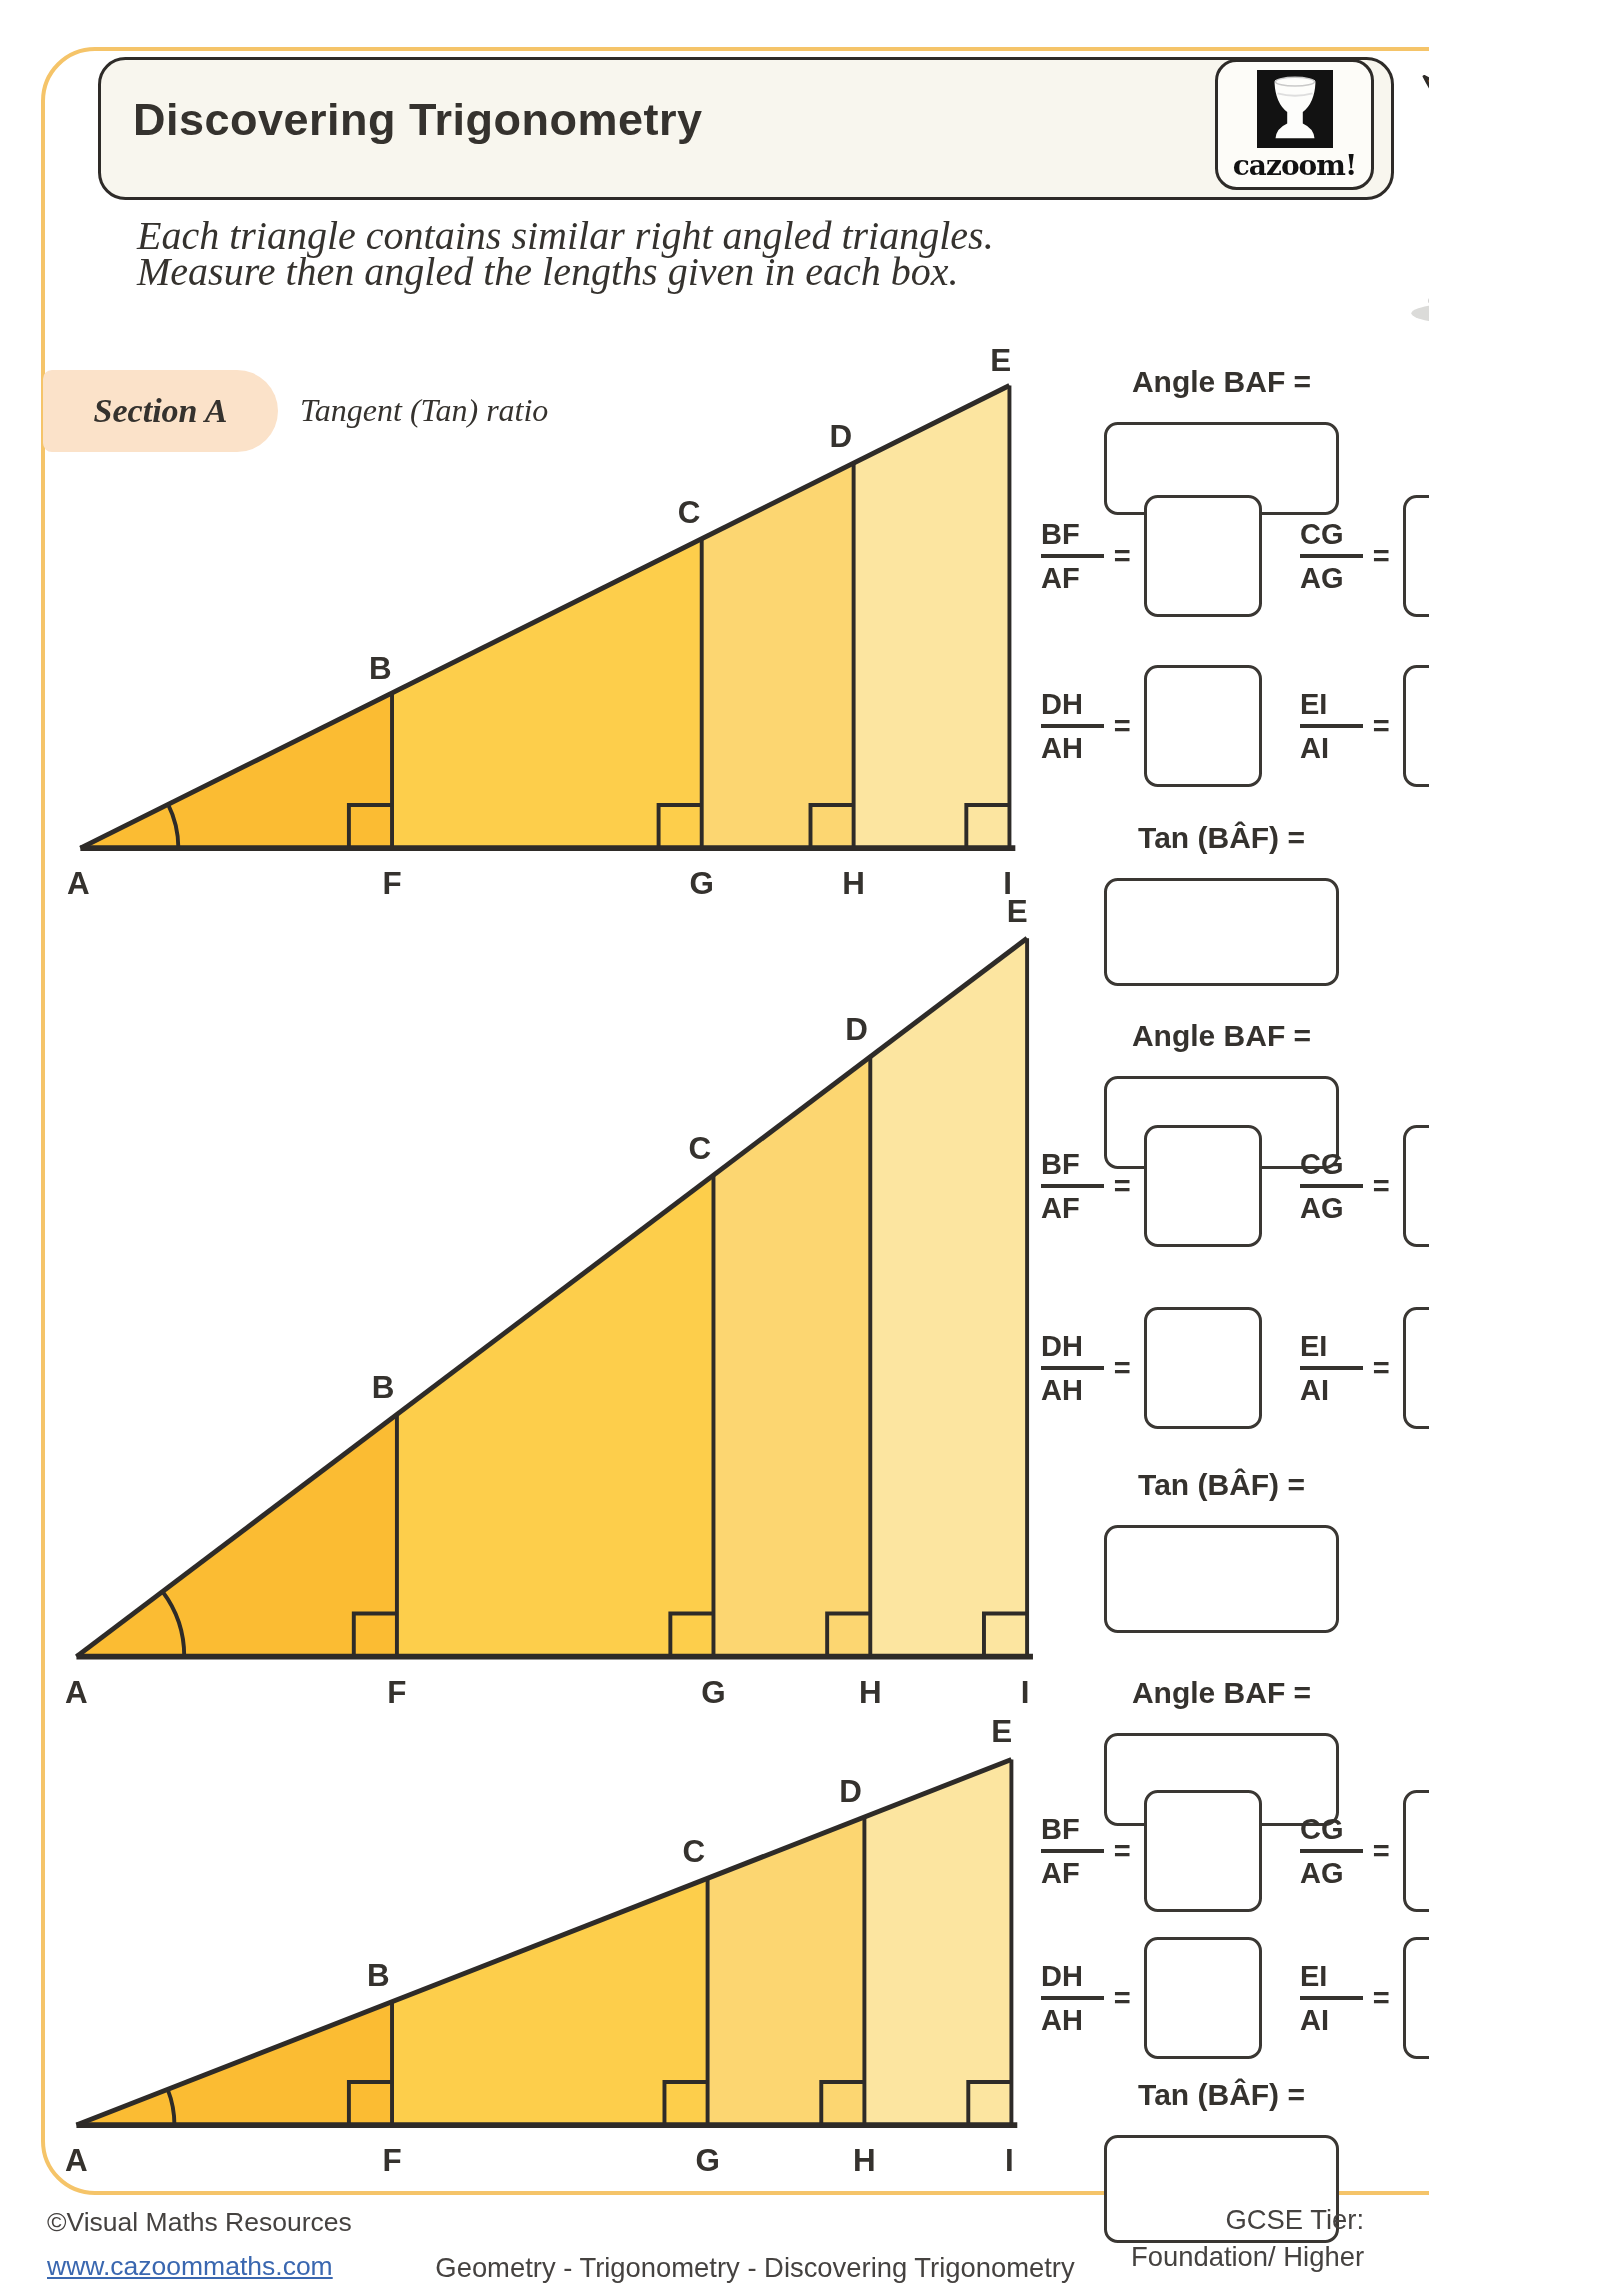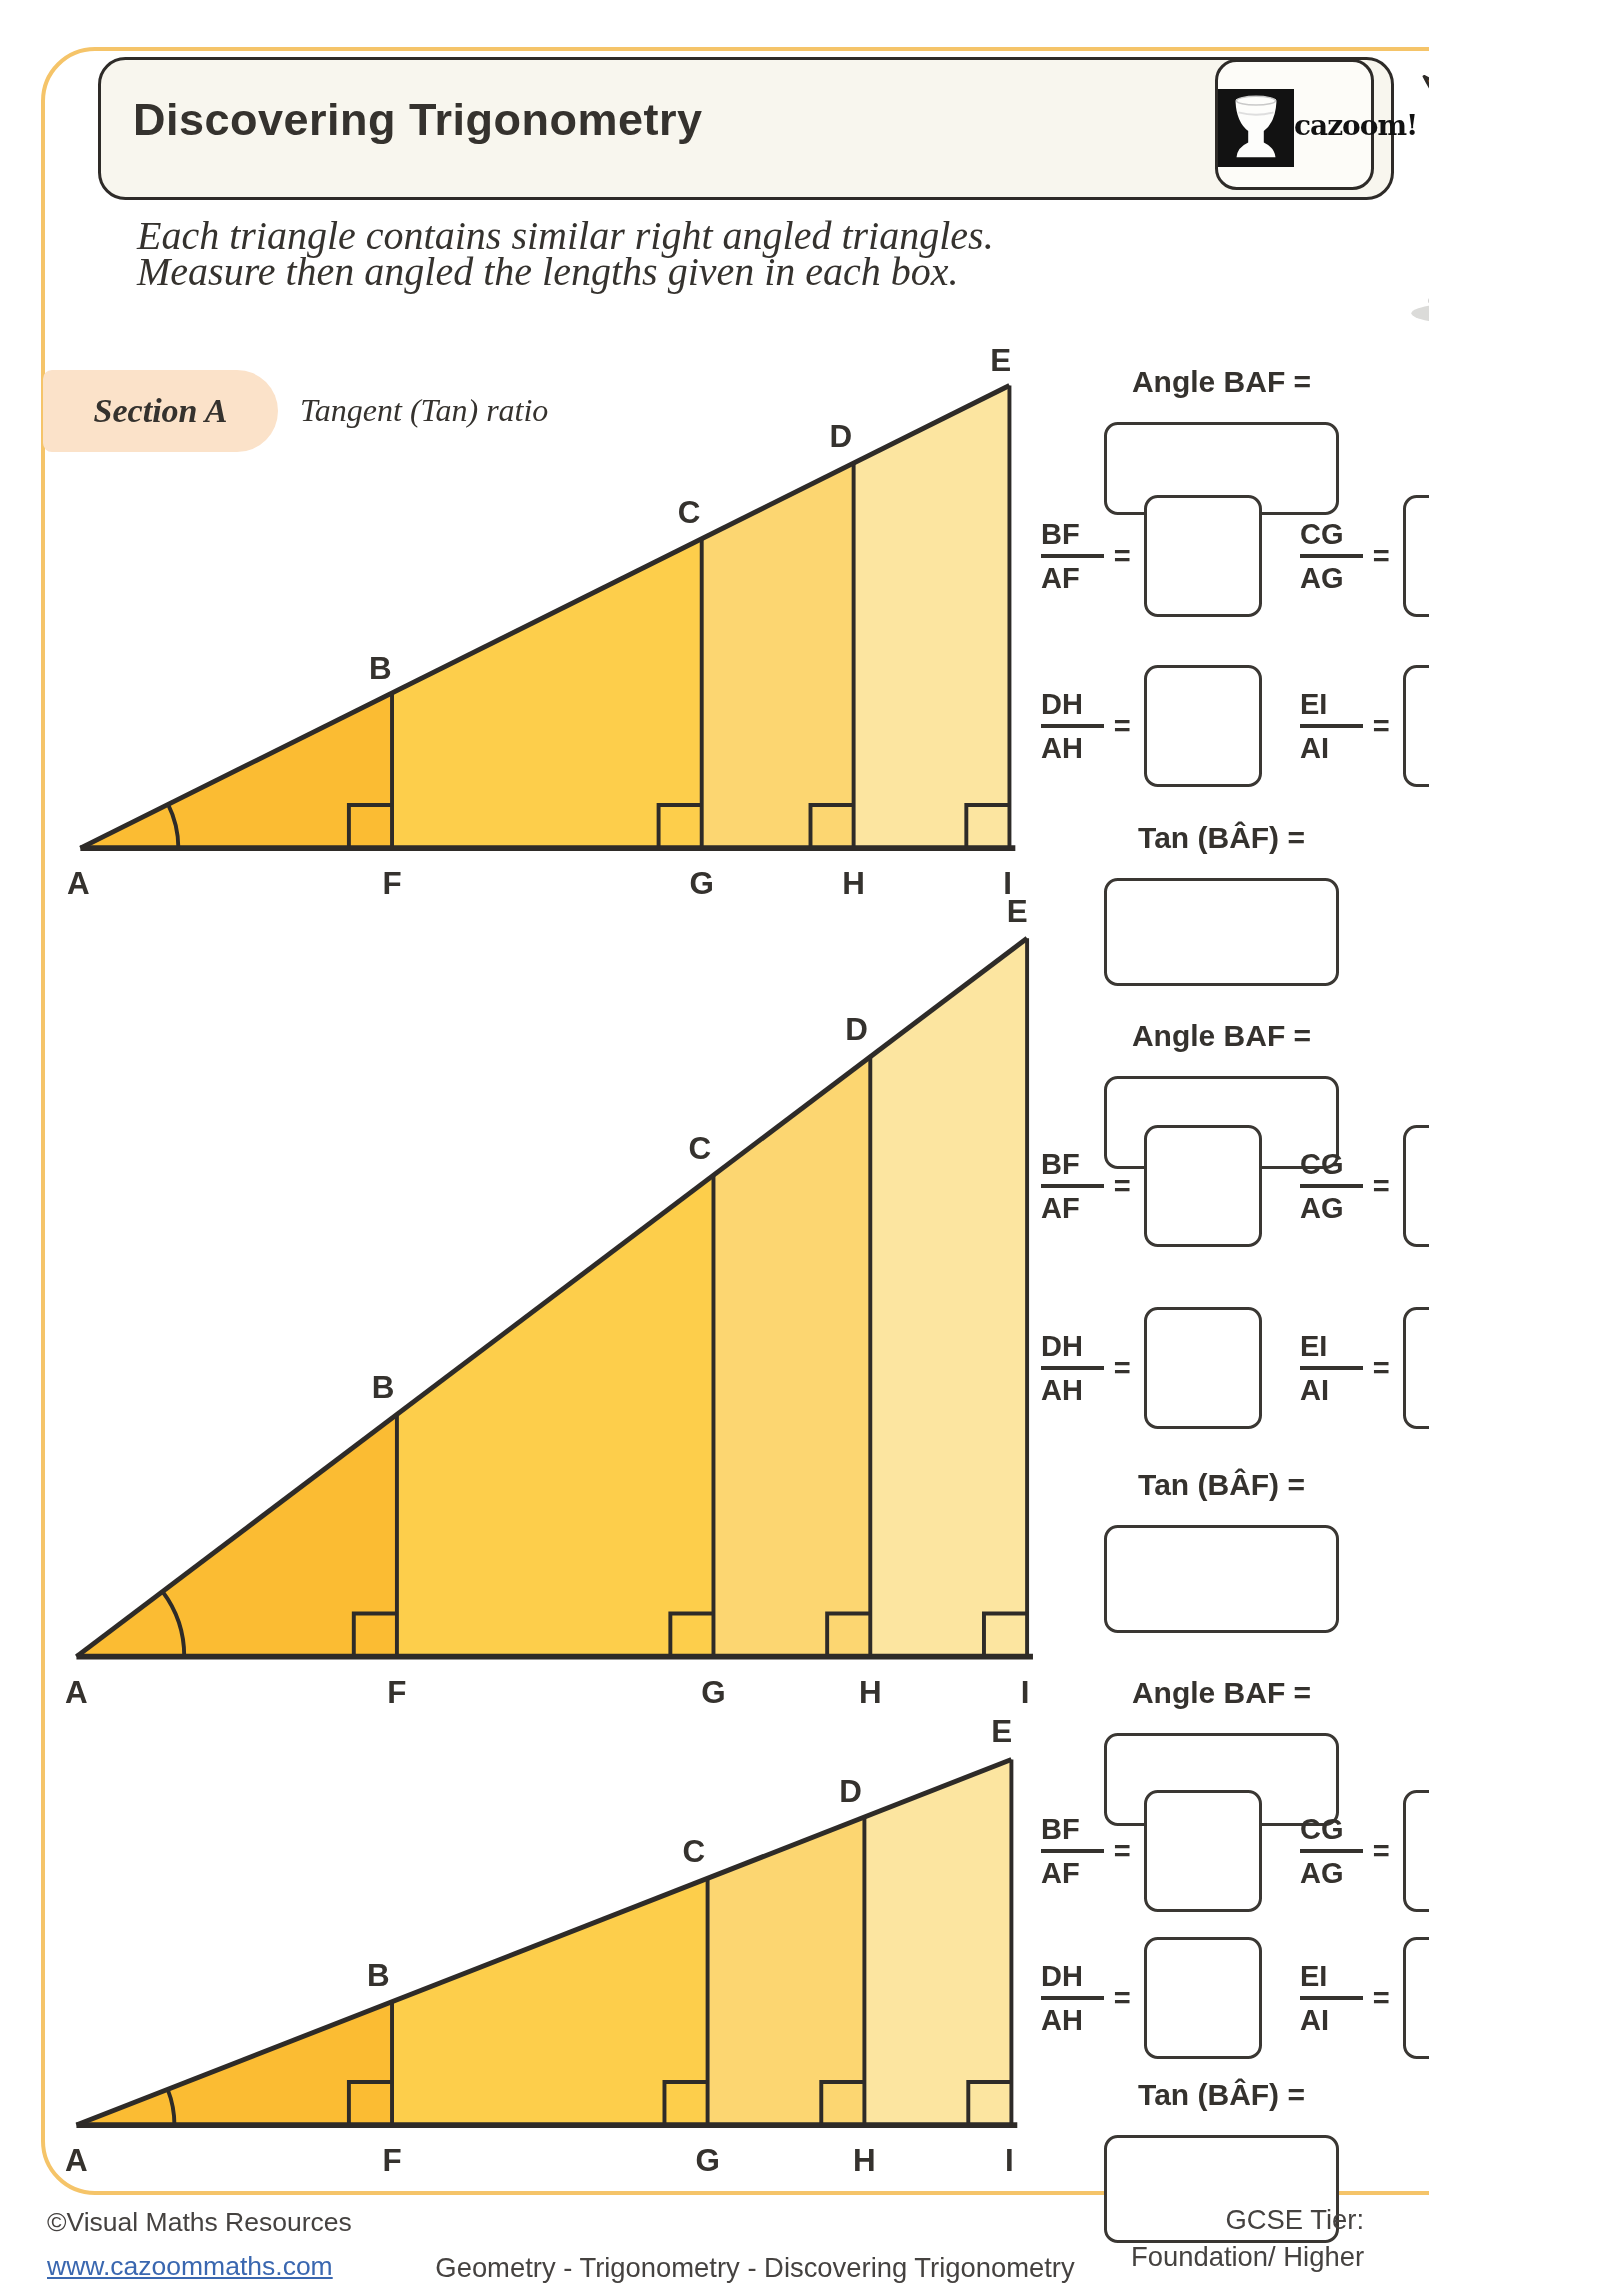--- a/index.html
+++ b/index.html
@@ -15,21 +15,21 @@
     position:absolute; left:98px; top:57px; width:1296px; height:143px;
     background:#F8F6EE; border:3.9px solid #2E2B28; border-radius:27.4px; box-sizing:border-box;
   }
   .title {
     position:absolute; left:133px; top:94px; font-size:45px; font-weight:bold;
     color:#35322E; letter-spacing:0.5px; white-space:nowrap;
   }
   .logo-chip {
     position:absolute; left:1215px; top:59px; width:159px; height:131px;
     background:#FDFCF8; border:3.9px solid #2E2B28; border-radius:21.6px; box-sizing:border-box;
-    display:flex; flex-direction:row; align-items:center;
+    display:flex; flex-direction:column; align-items:center;
   }
   .logo-square { margin-top:7.8px; width:76px; height:78px; background:#121212;
     display:flex; align-items:center; justify-content:center; }
   .logo-text { font-family:"DejaVu Serif", serif; font-weight:bold; font-size:28px;
     color:#121212; margin-top:1px; letter-spacing:-1px; }
   .mascot { position:absolute; left:1380px; top:51px; width:186px; height:279px; }
   .instructions {
     position:absolute; left:137px; top:218px; font-family:"Liberation Serif", serif;
     font-style:italic; font-size:40px; color:#35322E; line-height:36px; white-space:nowrap;
   }

